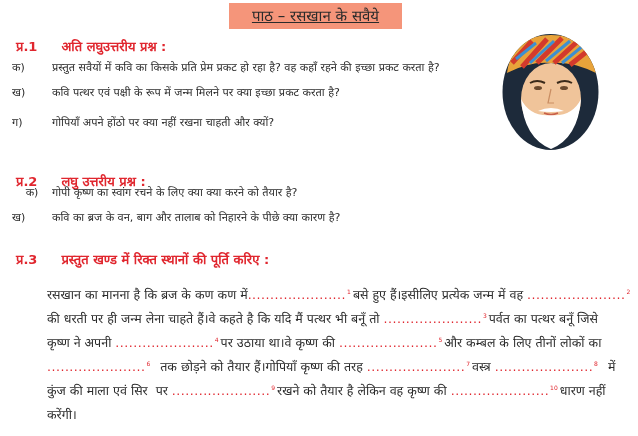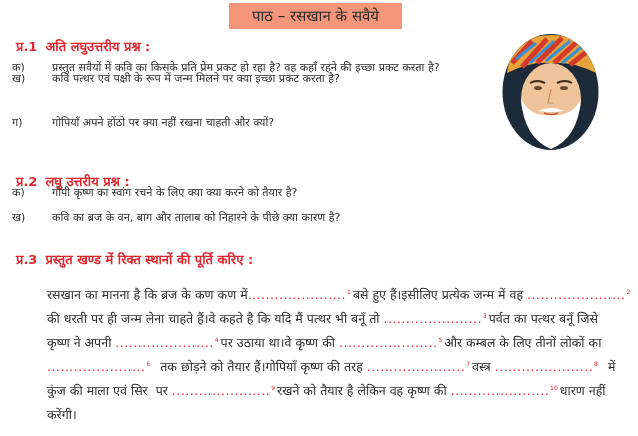--- a/index.html
+++ b/index.html
@@ -4,27 +4,27 @@
   <style>
     html, body { margin:0; padding:0; background:#ffffff; }
     body {
       width:638px; height:436px; position:relative; overflow:hidden;
       font-family: "DejaVu Sans", "Liberation Sans", sans-serif;
       color:#2b2b2b;
     }
     .title-box {
       position:absolute; left:229px; top:3px; width:173px; height:26px;
       background:#f5957a; color:#2b2b2b;
-      font-size:15px; line-height:26px; text-align:center;
+      font-size:15px; line-height:26px; text-align:center;text-decoration:underline;
     }
     .heading {
       position:absolute; left:16px; color:#e0262e;
       font-size:13px; font-weight:bold; white-space:nowrap;
     }
-    .heading .num { margin-right:8px; }
+    .heading .num { margin-right:24px; }
     .q {
       position:absolute; left:12px; font-size:11px; white-space:nowrap;
     }
     .q .lbl { display:inline-block; width:40px; }
     .para-line {
       position:absolute; left:47px; font-size:12.5px; white-space:nowrap;
     }
     .blank {
       color:#e0262e; letter-spacing:0.5px;
     }
@@ -37,27 +37,27 @@
   </style>
 </head>
 <body>
 
 <div class="title-box">पाठ – रसखान के सवैये</div>
 
 <div class="heading" style="top:37px;">
   <span class="num">प्र.1</span><span>अति लघुउत्तरीय प्रश्न :</span>
 </div>
 <div class="q" style="top:59px;"><span class="lbl">क)</span><span>प्रस्तुत सवैयों में कवि का किसके प्रति प्रेम प्रकट हो रहा है? वह कहाँ रहने की इच्छा प्रकट करता है?</span></div>
-<div class="q" style="top:70px;"><span class="lbl">ख)</span><span>कवि पत्थर एवं पक्षी के रूप में जन्म मिलने पर क्या इच्छा प्रकट करता है?</span></div>
+<div class="q" style="top:84px;"><span class="lbl">ख)</span><span>कवि पत्थर एवं पक्षी के रूप में जन्म मिलने पर क्या इच्छा प्रकट करता है?</span></div>
 <div class="q" style="top:108px;margin-top:6px;"><span class="lbl">ग)</span><span>गोपियाँ अपने होंठो पर क्या नहीं रखना चाहती और क्यों?</span></div>
 
 <div class="heading" style="top:172px;">
   <span class="num">प्र.2</span><span>लघु उत्तरीय प्रश्न :</span>
 </div>
-<div class="q" style="top:184px;"><span class="lbl">क)</span><span>गोपी कृष्ण का स्वांग रचने के लिए क्या क्या करने को तैयार है?</span></div>
+<div class="q" style="top:184px;text-align:center;"><span class="lbl">क)</span><span>गोपी कृष्ण का स्वांग रचने के लिए क्या क्या करने को तैयार है?</span></div>
 <div class="q" style="top:209px;"><span class="lbl">ख)</span><span>कवि का ब्रज के वन, बाग और तालाब को निहारने के पीछे क्या कारण है?</span></div>
 
 <div class="heading" style="top:250px;">
   <span class="num">प्र.3</span><span>प्रस्तुत खण्ड में रिक्त स्थानों की पूर्ति करिए :</span>
 </div>
 
 <div class="para-line" style="top:286px;">
   <span>रसखान का मानना है कि ब्रज के कण कण में</span><span class="blank">......................</span><span class="sup">1</span><span>बसे हुए हैं।इसीलिए प्रत्येक जन्म में वह </span><span class="blank">......................</span><span class="sup">2</span>
 </div>
 <div class="para-line" style="top:310px;">

